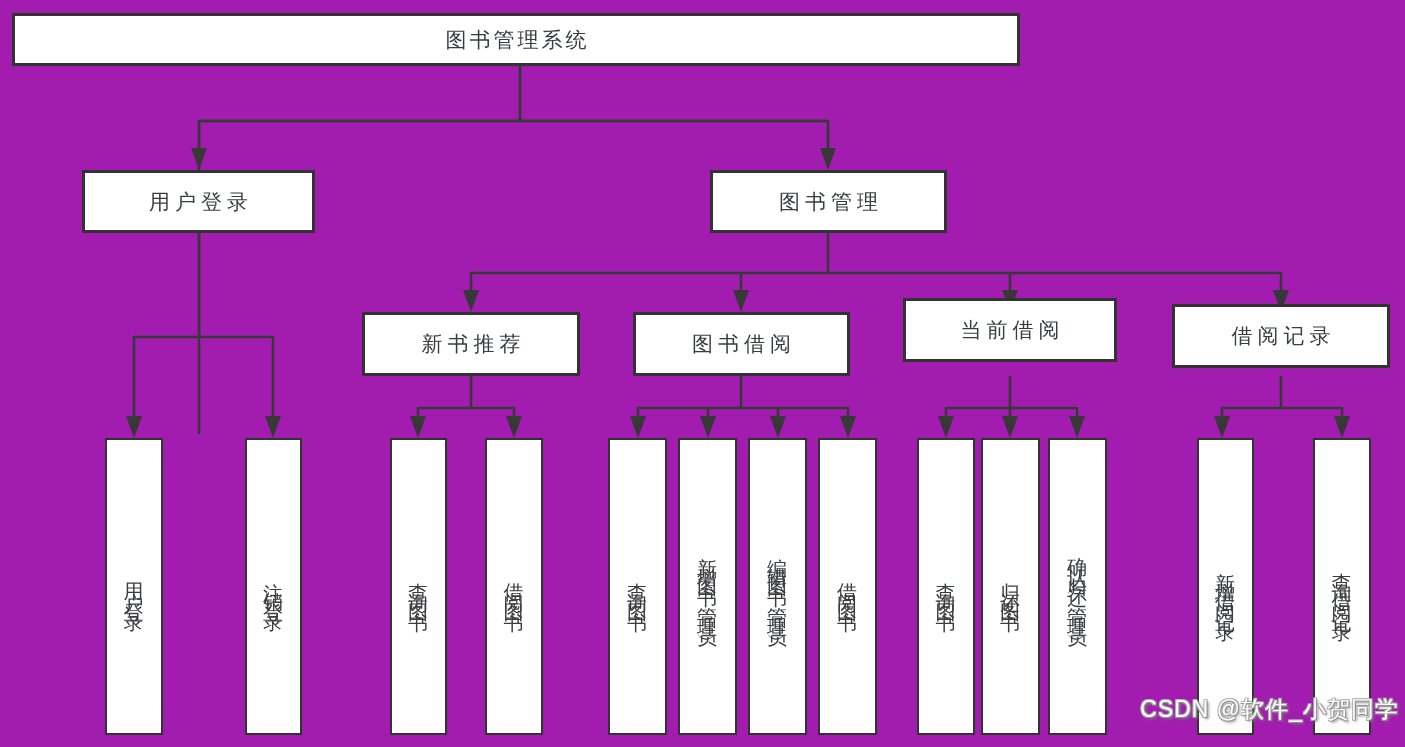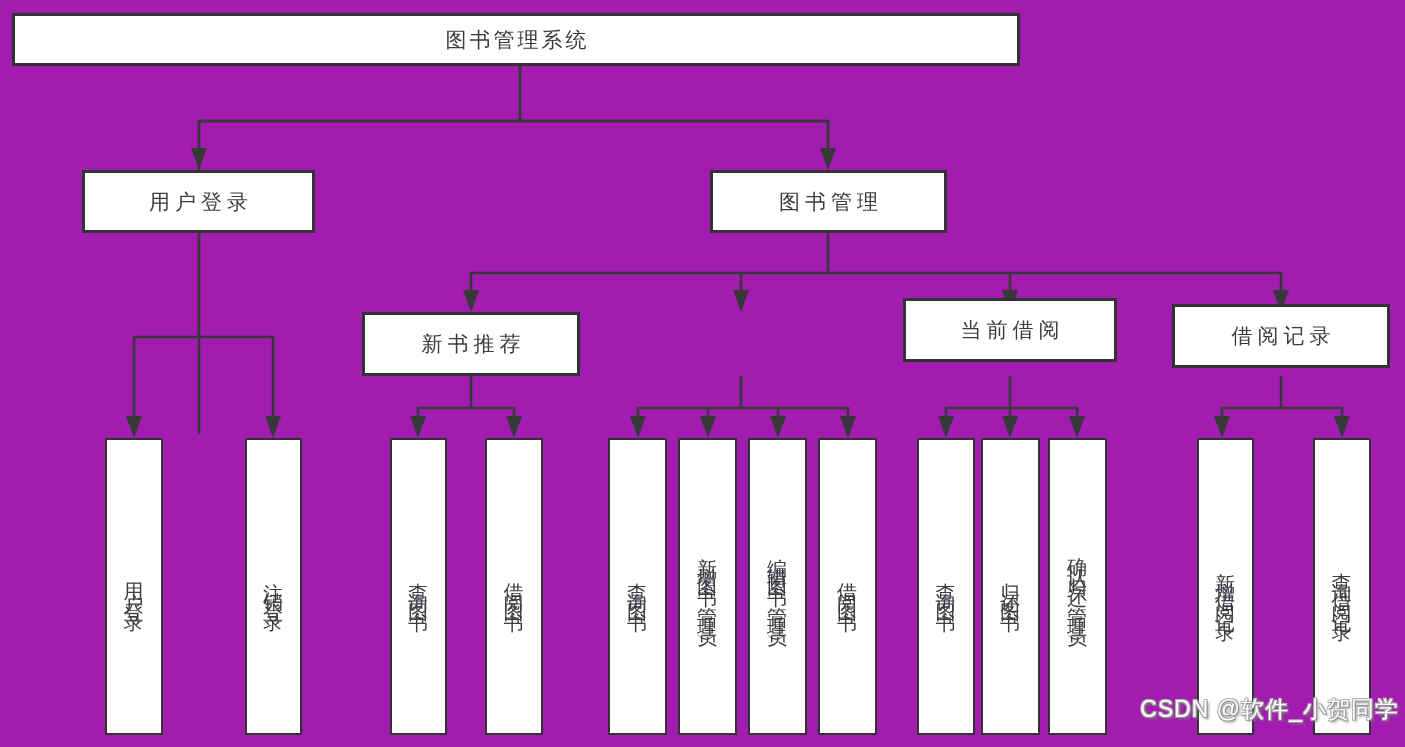--- a/index.html
+++ b/index.html
@@ -111,20 +111,23 @@
   <div class="box" style="left:82px; top:170px; width:233px; height:63px;">
     <span class="hlabel">用户登录</span>
   </div>
   <div class="box" style="left:710px; top:170px; width:237px; height:63px;">
     <span class="hlabel">图书管理</span>
   </div>
 
   <div class="box" style="left:362px; top:312px; width:218px; height:64px;">
     <span class="hlabel">新书推荐</span>
   </div>
+  <div class="box" style="left:633px; top:312px; width:217px; height:64px;">
+    <span class="hlabel">图书借阅</span>
+  </div>
   <div class="box" style="left:903px; top:298px; width:214px; height:64px;">
     <span class="hlabel">当前借阅</span>
   </div>
   <div class="box" style="left:1172px; top:304px; width:218px; height:64px;">
     <span class="hlabel">借阅记录</span>
   </div>
 
   <div class="box leaf" style="left:105px; width:58px;">
     <span class="vlabel">用户登录</span>
   </div>

